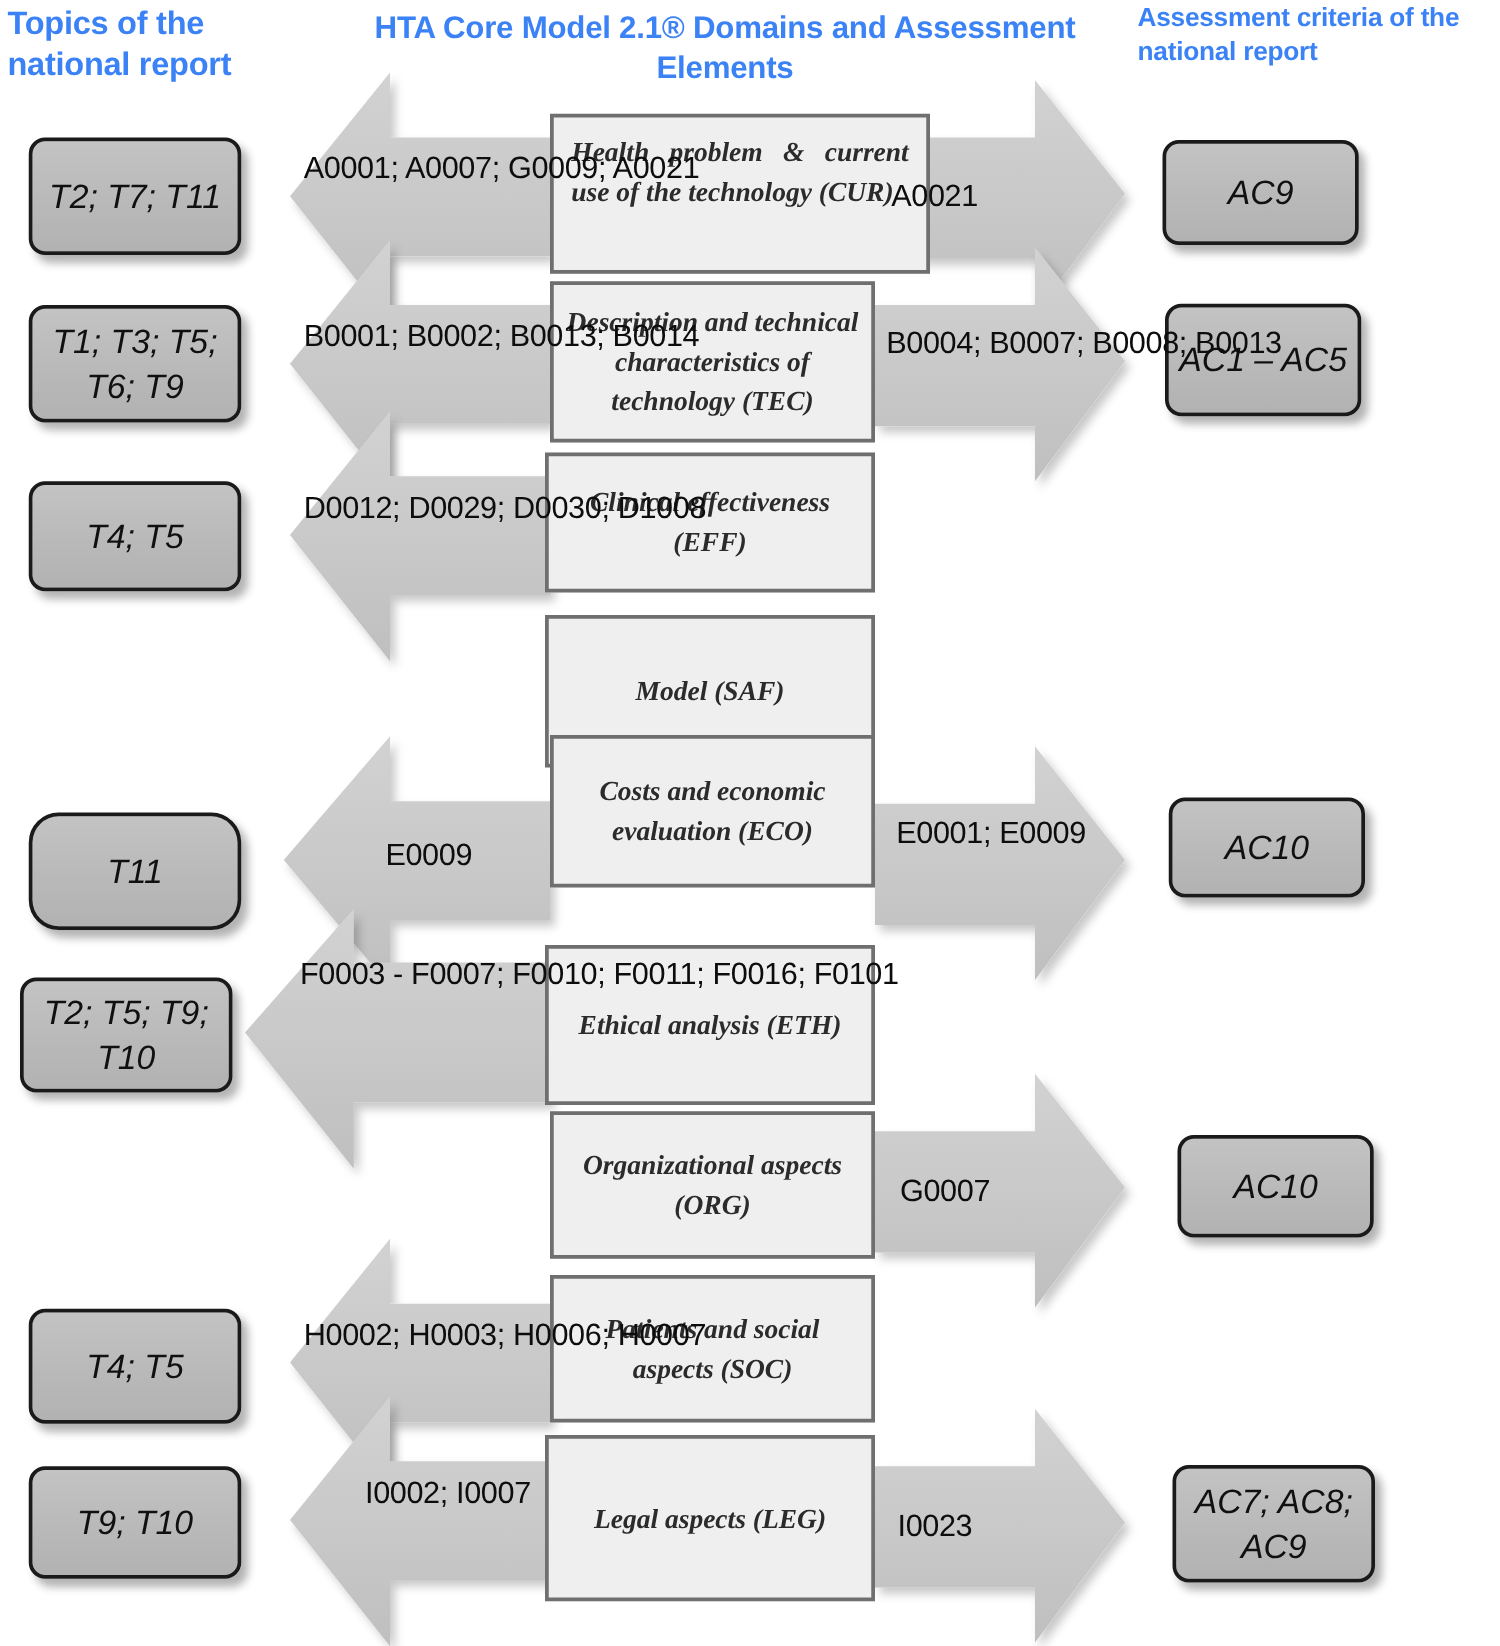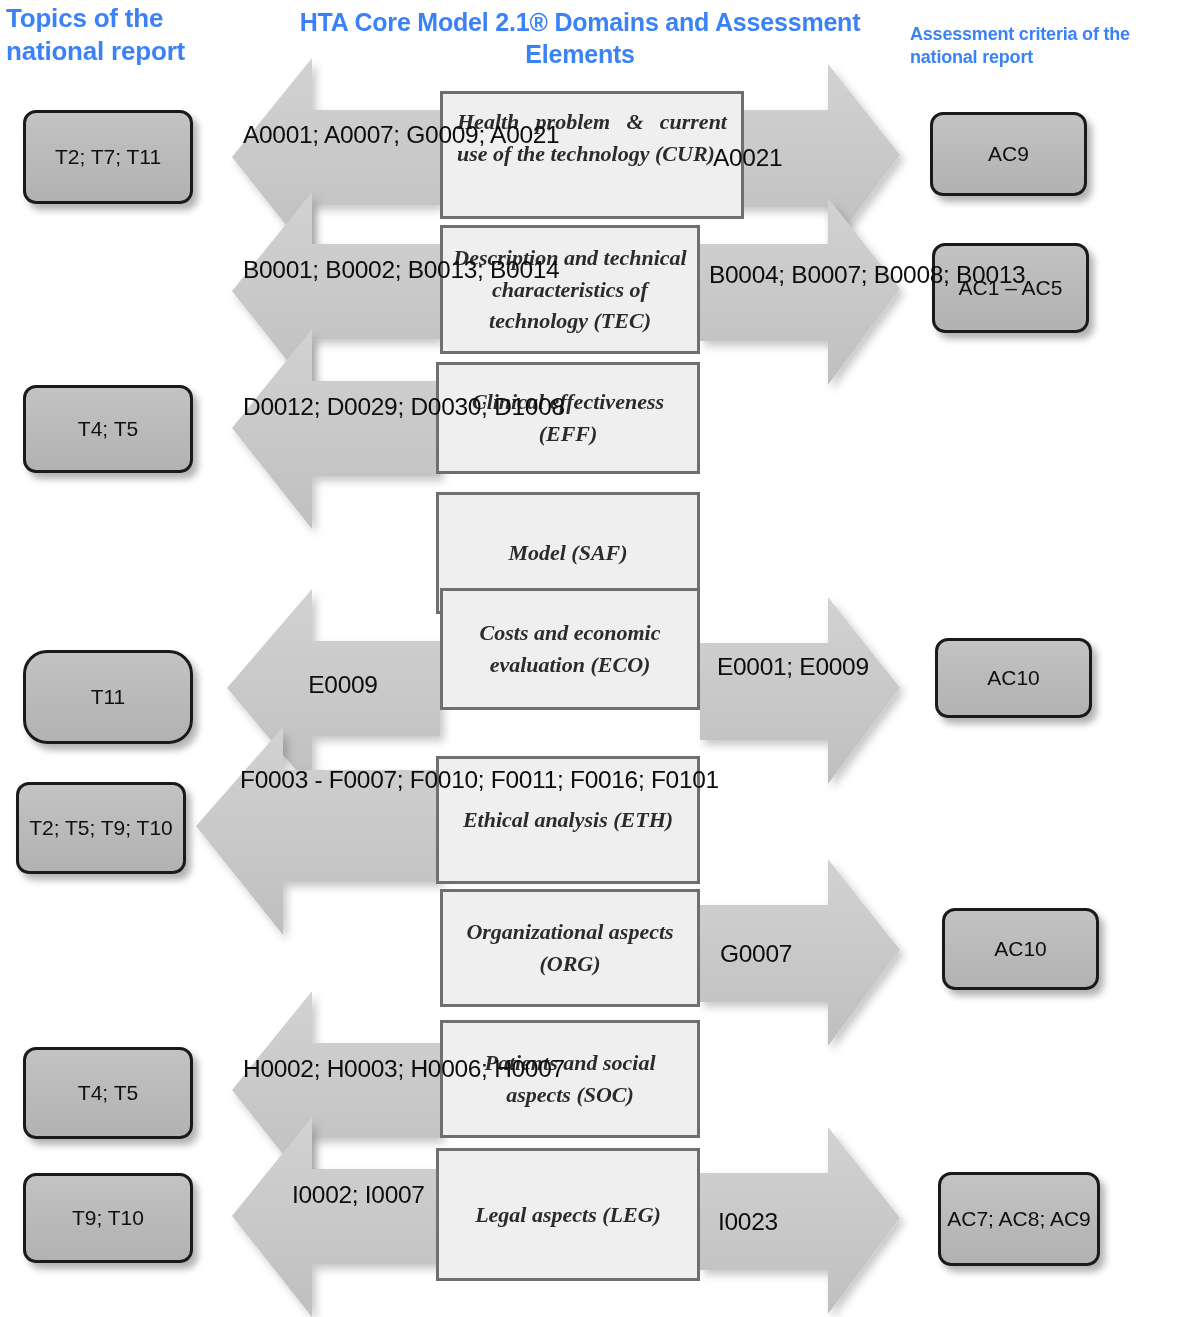--- a/index.html
+++ b/index.html
@@ -31,39 +31,40 @@
   
   .col-head {
     position: absolute;
     font-weight: bold;
     color: #3b82f6;
     line-height: 1.28;
     letter-spacing: -0.2px;
   }
   #head-left  { left: 6px;  top: 2px;  width: 230px; font-size: 26px; text-align: left; }
   #head-mid   { left: 250px; top: 6px; width: 660px; font-size: 25px; text-align: center; }
-  #head-right { left: 910px; top: 2px; width: 290px; font-size: 18px; text-align: left; margin-top: 21px; }
+  #head-right { left: 910px; top: 2px; width: 290px; font-size: 21px; text-align: left; }
 
   
   .pill {
     position: absolute;
     box-sizing: border-box;
     background: linear-gradient(180deg,#c3c3c3 0%, #b9b9b9 55%, #b2b2b2 100%);
     border: 3px solid #1a1a1a;
     border-radius: 13px;
     box-shadow: 5px 6px 7px rgba(0,0,0,0.30);
     display: flex;
     align-items: center;
     justify-content: center;
     text-align: center;
     color: #101010;
-    font-size: 21px;
+    font-size: 27px;
     font-weight: normal;
     line-height: 1.35;
     padding: 2px 6px;
+    font-style: italic;
   }
 
   
   .domain {
     position: absolute;
     box-sizing: border-box;
     background: #efefef;
     border: 3px solid #6f6f6f;
     display: flex;
     align-items: center;
@@ -180,20 +181,21 @@
   <div class="domain" style="left:436px; top:756px; width:264px; height:128px;">Ethical analysis (ETH)</div>
 
   <div class="domain" style="left:440px; top:889px; width:260px; height:118px;">Organizational aspects (ORG)</div>
 
   <div class="domain" style="left:440px; top:1020px; width:260px; height:118px;">Patients and social aspects (SOC)</div>
 
   <div class="domain" style="left:436px; top:1148px; width:264px; height:133px;">Legal aspects (LEG)</div>
 
   <div class="pill" style="left:23px;  top:110px;  width:170px; height:94px;">T2; T7; T11</div>
 
+  <div class="pill" style="left:23px;  top:244px;  width:170px; height:94px;">T1; T3; T5; T6; T9</div>
 
   <div class="pill" style="left:23px;  top:385px;  width:170px; height:88px;">T4; T5</div>
 
   <div class="pill" style="left:23px;  top:650px;  width:170px; height:94px;border-radius:24px;">T11</div>
 
   <div class="pill" style="left:16px;  top:782px;  width:170px; height:92px;">T2; T5; T9; T10</div>
 
   <div class="pill" style="left:23px;  top:1047px; width:170px; height:92px;">T4; T5</div>
 
   <div class="pill" style="left:23px;  top:1173px; width:170px; height:90px;">T9; T10</div>

